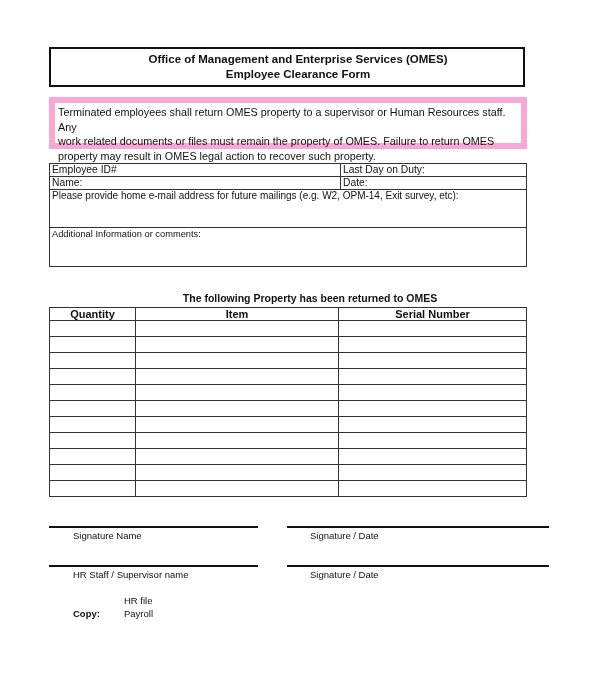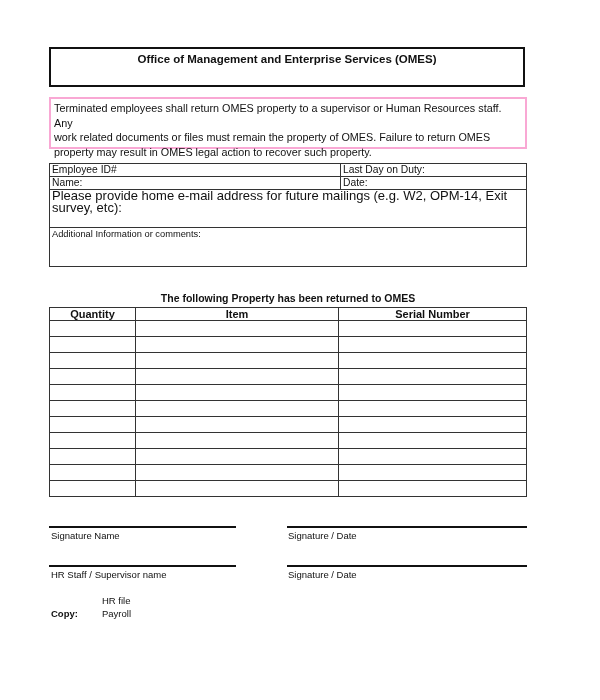--- a/index.html
+++ b/index.html
@@ -1,57 +1,58 @@
 <!DOCTYPE html>
 <html><head>
 <meta charset="utf-8">
 <style>
   html, body { margin:0; padding:0; background:#ffffff; }
   body { width:600px; height:700px; position:relative; overflow:hidden;
          font-family:"Liberation Sans", sans-serif; color:#111; }
-  .abs { position:absolute; }
+  .abs { position:absolute;padding-left:22px; }
   .title-box { left:49px; top:47px; width:476px; height:40px; border:2px solid #111;
                text-align:center; font-weight:bold; font-size:11.5px; line-height:15px;
                box-sizing:border-box; padding-top:3px; }
-  .notice-box { left:49px; top:97px; width:478px; height:52px; border:2px solid #f9a8d4;
+  .notice-box { left:49px; top:97px; width:478px; height:52px; border:6px solid #f9a8d4;
                 box-sizing:border-box; padding:2px 3px; font-size:10.8px; line-height:14.5px; }
   .info-table { left:49px; top:163px; width:478px; border-collapse:collapse; font-size:10.3px; }
   .info-table td { border:1px solid #333; padding:0 2px; vertical-align:top; line-height:12px; }
   .section-heading { left:49px; top:292px; width:478px; text-align:center; font-weight:bold; font-size:10.5px; }
   .prop-table { left:49px; top:307px; width:478px; border-collapse:collapse; font-size:11px; }
   .prop-table th { border:1px solid #333; font-weight:bold; height:12px; padding:0; line-height:12px; }
   .prop-table td { border:1px solid #333; height:15px; padding:0; }
   .sig-line { border-top:2px solid #111; }
   .sig-label { font-size:9.5px; }
 </style>
 </head>
 <body>
 
 <div class="abs title-box">
   <div>Office of Management and Enterprise Services (OMES)</div>
+  <div>Employee Clearance Form</div>
 </div>
 
 <div class="abs notice-box">
   <div>Terminated employees shall return OMES property to a supervisor or Human Resources staff. Any</div>
   <div>work related  documents or files must remain the property of OMES.  Failure to return OMES</div>
   <div>property may result in OMES legal action to recover such property.</div>
 </div>
 
 <table class="abs info-table">
   <tbody>
       <tr style="height:13px">
     <td><span>Employee ID#</span></td>
     <td><span>Last Day on Duty:</span></td>
   </tr>
   <tr style="height:13px">
     <td style="width:286px"><span>Name:</span></td>
     <td><span>Date:</span></td>
   </tr>
   <tr style="height:38px">
-    <td colspan="2" style="font-size:13px"><span>Please provide home e-mail address for future mailings (e.g. W2, OPM-14,  Exit survey, etc):</span></td>
+    <td colspan="2" style="font-size:10px"><span>Please provide home e-mail address for future mailings (e.g. W2, OPM-14,  Exit survey, etc):</span></td>
   </tr>
   <tr style="height:39px">
     <td colspan="2" style="font-size:9.3px"><span>Additional Information or comments:</span></td>
   </tr>
 </tbody>
   </table>
 
 <div class="abs section-heading">The following Property has been returned to OMES</div>
 
 <table class="abs prop-table">

